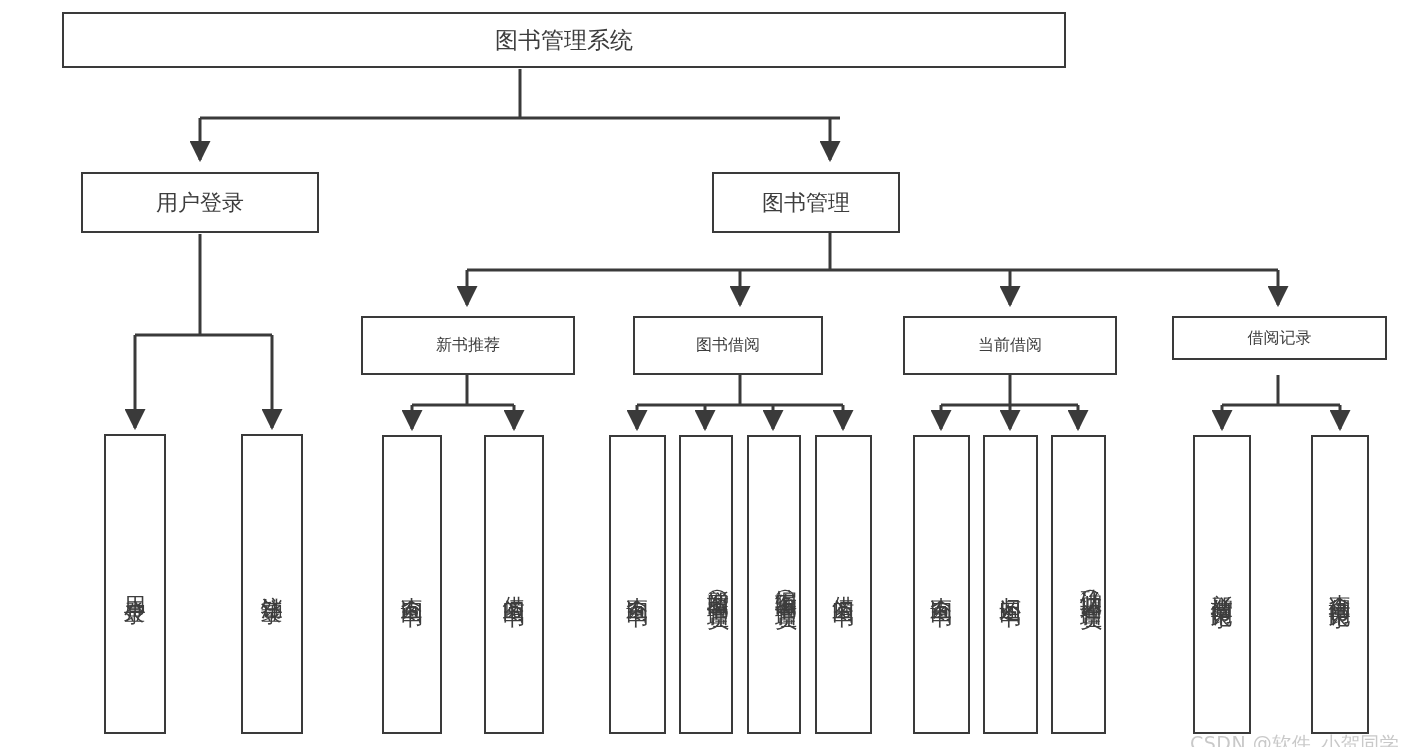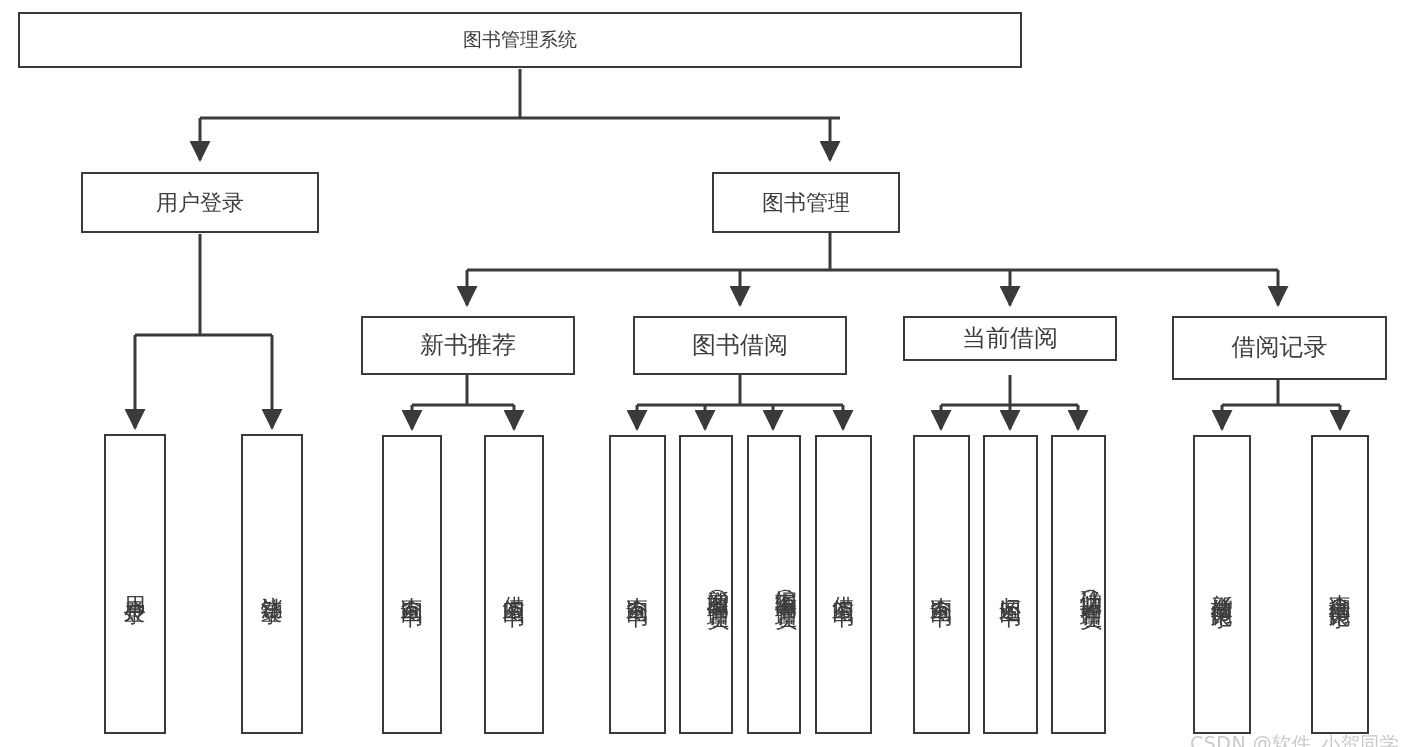--- a/index.html
+++ b/index.html
@@ -31,27 +31,28 @@
     border: 2px solid #3a3a3a;
     background: #ffffff;
     color: #3d3d3d;
     display: flex;
     align-items: center;
     justify-content: center;
     text-align: center;
     line-height: 1.15;
   }
   .node.root {
-    font-size: 19px;
+    font-size: 23px;
+    margin-left: 44px;
   }
   .node.level1 {
     font-size: 22px;
   }
   .node.level2 {
-    font-size: 24px;
+    font-size: 16px;
     text-align: center;
   }
   .node.leaf {
     writing-mode: vertical-rl;
     text-orientation: upright;
     font-size: 22px;
     letter-spacing: 3px;
     padding-top: 6px;
     padding-bottom: 6px;
     justify-content: center;
@@ -131,27 +132,27 @@
   <div class="node level1" style="left:81px; top:172px; width:238px; height:61px;">
     <span>用户登录</span>
   </div>
   <div class="node level1" style="left:712px; top:172px; width:188px; height:61px;">
     <span>图书管理</span>
   </div>
 
   <div class="node level2" style="left:361px; top:316px; width:214px; height:59px;">
     <span>新书推荐</span>
   </div>
-  <div class="node level2" style="left:633px; top:316px; width:214px; height:59px;">
+  <div class="node level2" style="left:633px; top:316px; width:190px; height:59px;">
     <span>图书借阅</span>
   </div>
-  <div class="node level2" style="left:903px; top:316px; width:214px; height:45px;">
+  <div class="node level2" style="left:903px; top:316px; width:214px; height:59px;">
     <span>当前借阅</span>
   </div>
-  <div class="node level2" style="left:1172px; top:316px; width:215px; height:64px;">
+  <div class="node level2" style="left:1172px; top:316px; width:215px; height:44px;">
     <span>借阅记录</span>
   </div>
 
   <div class="node leaf" style="left:104px; top:434px; width:62px; height:300px;">
     <span>用户登录</span>
   </div>
   <div class="node leaf" style="left:241px; top:434px; width:62px; height:300px;">
     <span>注销登录</span>
   </div>
 

